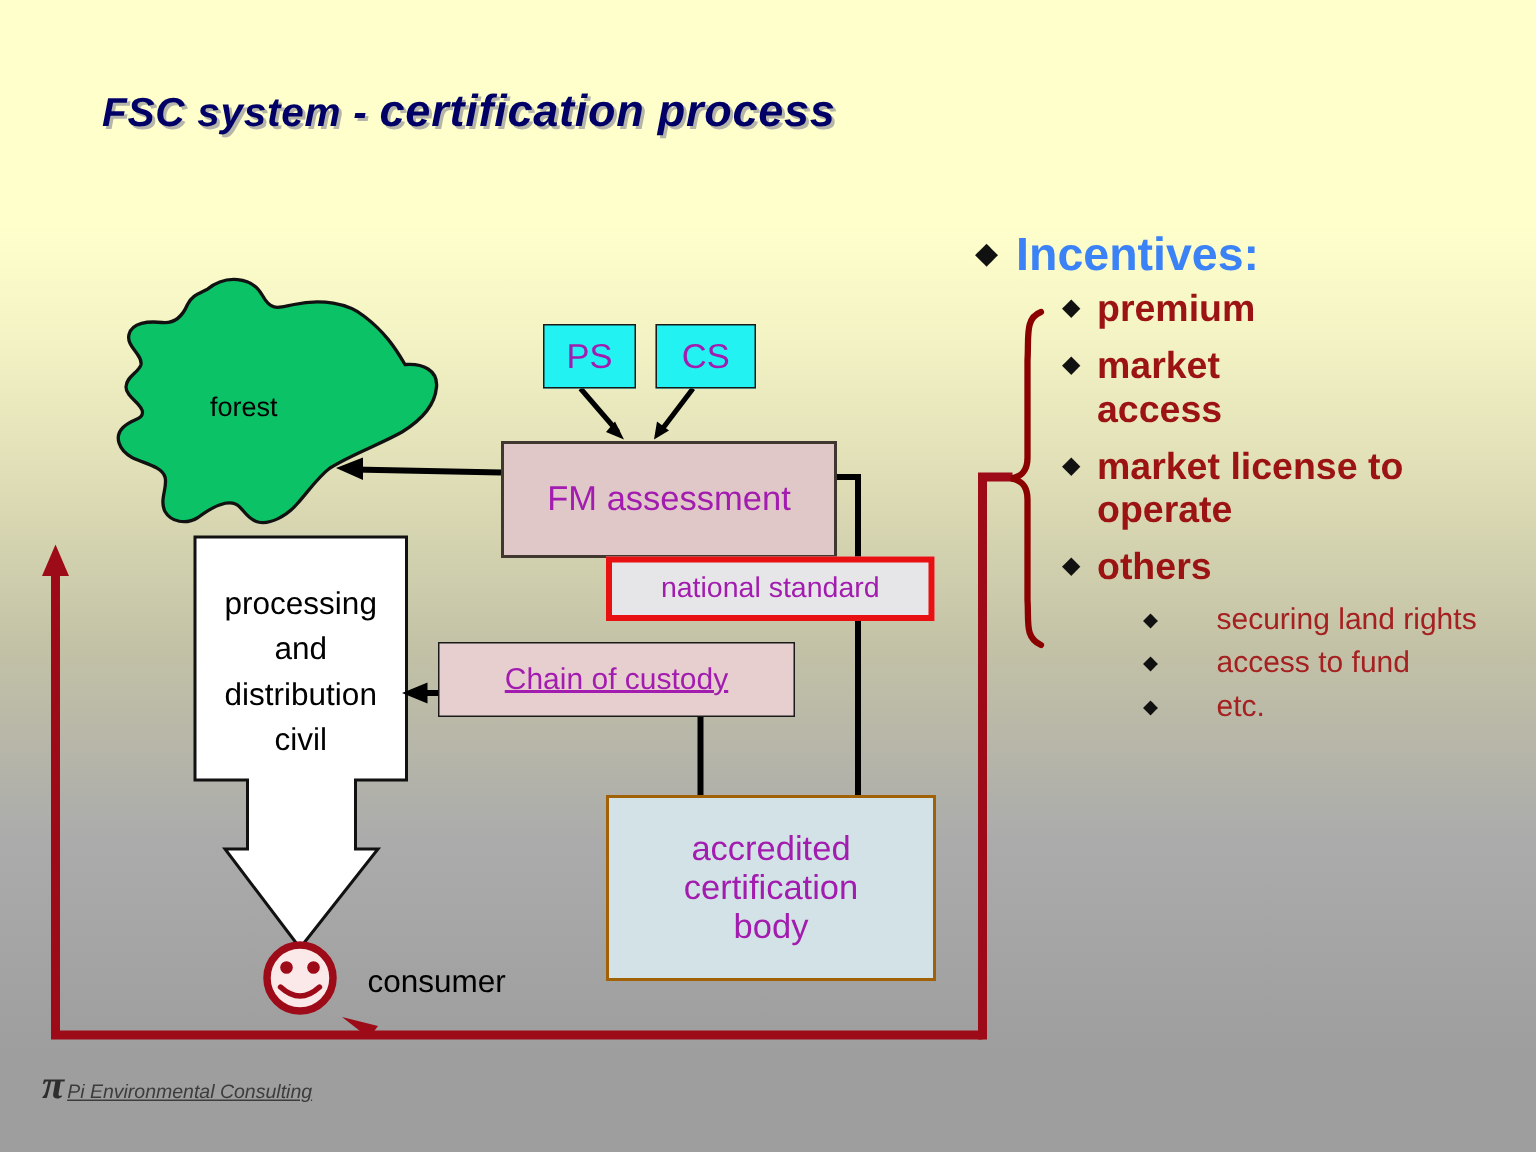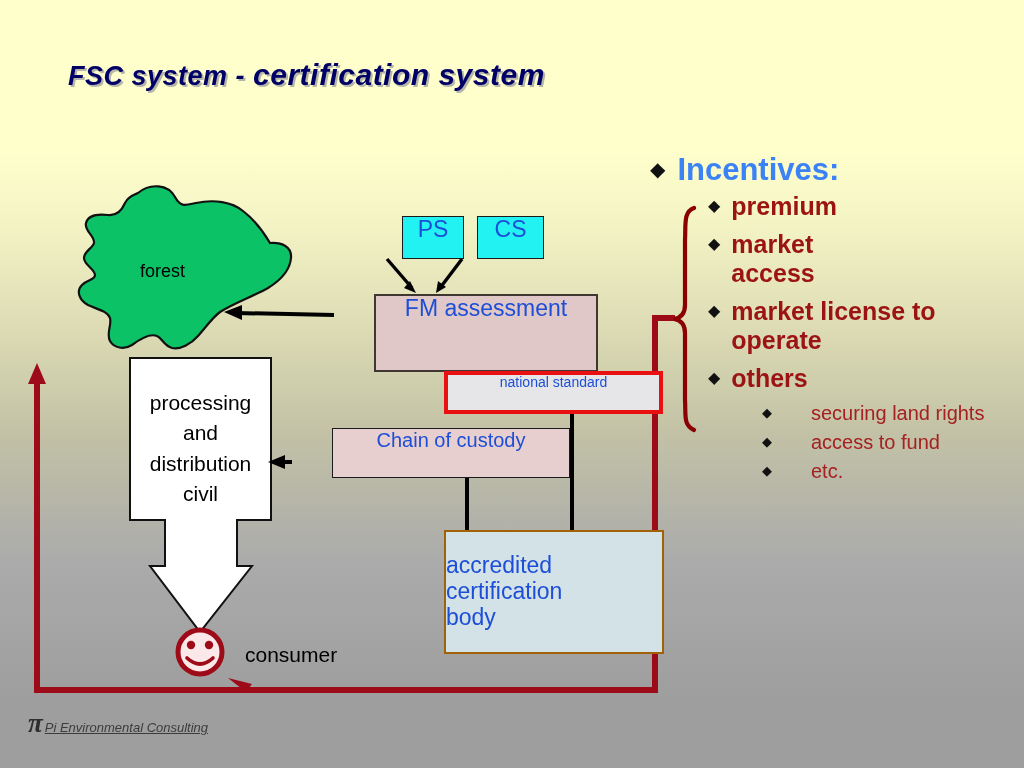--- a/index.html
+++ b/index.html
@@ -38,52 +38,52 @@
     letter-spacing: 0.5px;
   }
   .title .big { font-size: 27px; margin-left: 13px; }
   .title .small { font-size: 30px; }
 
   
   .box {
     position: absolute;
     box-sizing: border-box;
     display: flex;
-    align-items: flex-start;
+    align-items: center;
     justify-content: center;
     text-align: center;
-    color: #1d4ed8;
+    color: #a21caf;
     line-height: 1.12;
-    margin-left: 40px;
   }
   .box-ps, .box-cs {
     background: #22f2f2;
     border: 1.5px solid #1a1a1a;
     font-size: 23px;
   }
   .box-ps { left: 362px; top: 216px; width: 62px; height: 43px; }
   .box-cs { left: 437px; top: 216px; width: 67px; height: 43px; }
 
   .box-fm {
     left: 334px; top: 294px; width: 224px; height: 78px;
     background: #e0c8c8;
     border: 2px solid #403830;
     font-size: 23px;
   }
   .box-ns {
     left: 404px; top: 371px; width: 219px; height: 43px;
     background: #e6e6e8;
     border: 4px solid #e81010;
-    font-size: 14px;
+    font-size: 19px;
   }
   .box-coc {
     left: 292px; top: 428px; width: 238px; height: 50px;
     background: #e8cfcf;
     border: 1.5px solid #1a1a1a;
     font-size: 20px;
+    text-decoration: underline;
   }
   .box-acb {
     left: 404px; top: 530px; width: 220px; height: 124px;
     background: #d3e2e6;
     border: 2px solid #a16207;
     font-size: 23px;
     flex-direction: column;
   }
 
   
@@ -163,21 +163,21 @@
     width: 1024px; height: 768px;
     pointer-events: none;
   }
 </style>
 </head>
 <body>
 
 <div id="slide">
 
   <div class="title">
-    <span class="big">FSC system - </span><span class="small">certification system</span>
+    <span class="big">FSC system - </span><span class="small">certification process</span>
   </div>
 
   <svg class="overlay" viewBox="0 0 1024 768">
 
     <path d="M138,193 C150,183 168,184 175,197 C181,208 186,205 196,203
              C214,199 232,202 243,211 C256,221 263,231 270,243
              C282,242 292,247 291,258 C290,270 281,280 268,288
              C254,296 234,303 220,312 C212,318 206,327 198,336
              C191,344 180,350 172,348 C164,346 162,338 157,336
              C150,333 140,339 132,345 C124,350 114,348 110,341

